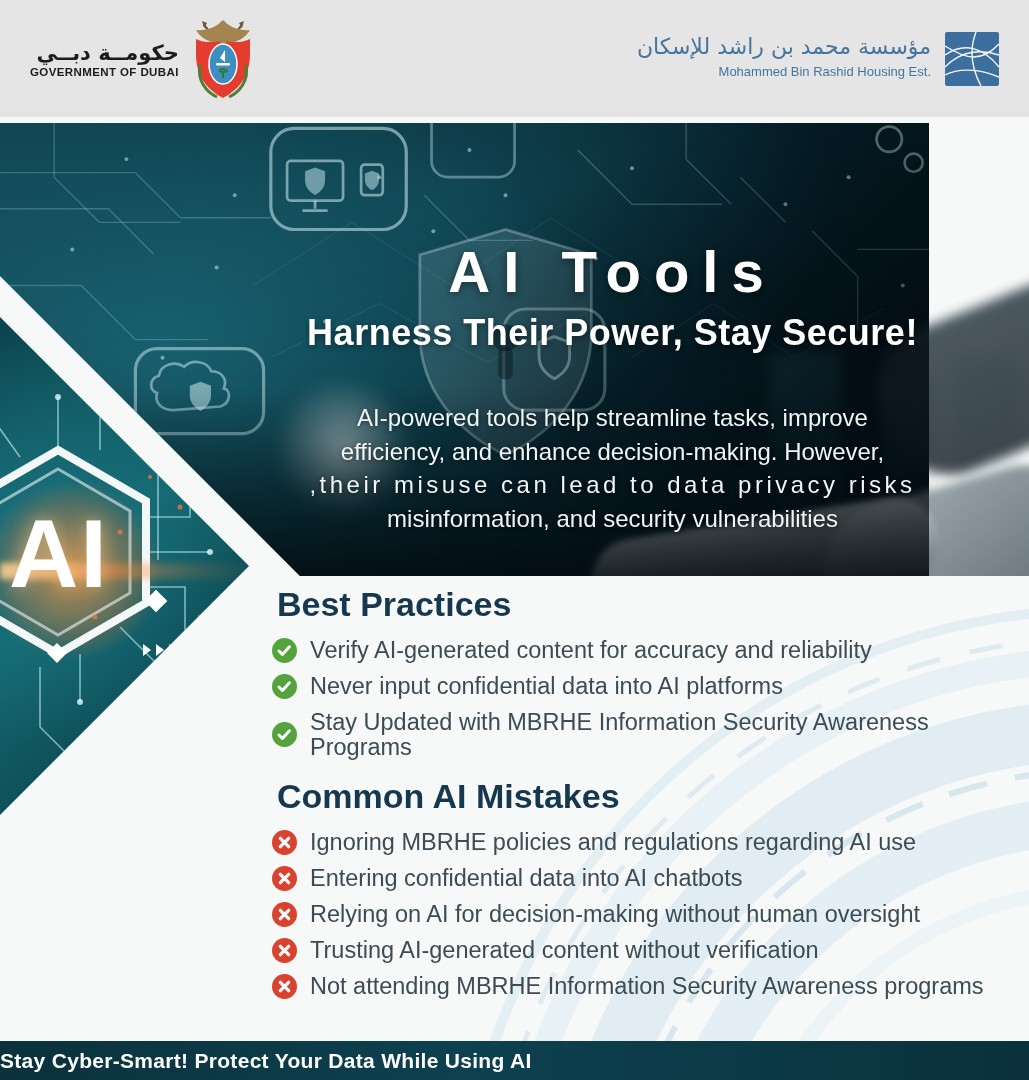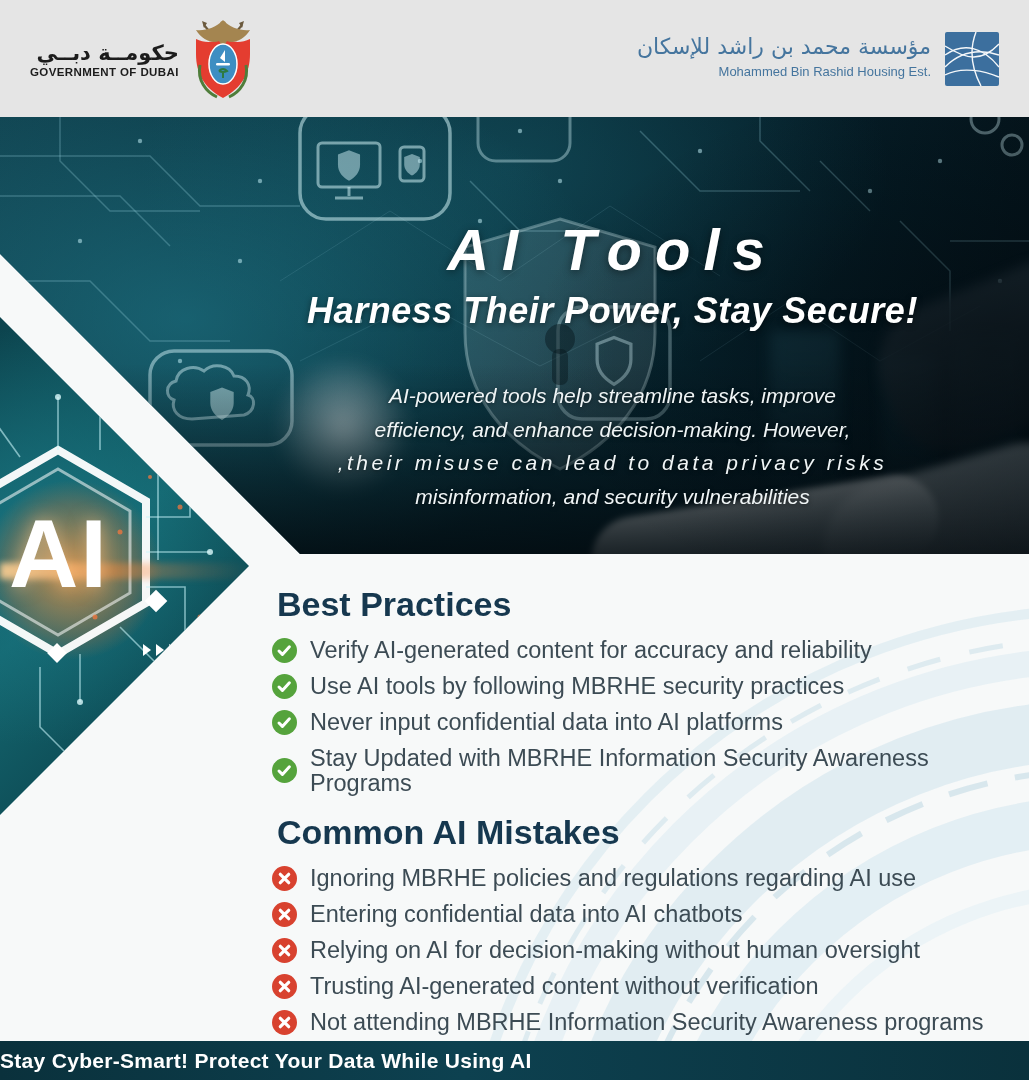--- a/index.html
+++ b/index.html
@@ -13,27 +13,26 @@
   .gov-group { display:flex; align-items:center; gap:8px; }
   .gov-text { text-align:right; }
   .gov-ar { font-family:"DejaVu Sans",sans-serif; direction:rtl; font-size:21px; font-weight:bold; color:#1c1c1c; line-height:26px; }
   .gov-en { font-size:11.5px; font-weight:bold; letter-spacing:.4px; color:#1c1c1c; }
   .mbrhe-group { display:flex; align-items:center; gap:14px; }
   .mbrhe-text { text-align:right; color:#45759e; }
   .mbrhe-ar { font-family:"DejaVu Sans",sans-serif; direction:rtl; font-size:22px; line-height:26px; }
   .mbrhe-en { font-size:13px; line-height:24px; }
 
   
-  .hero { position:absolute; top:101px; left:0; width:1029px; height:453px; z-index:10;
+  .hero { position:absolute; top:123px; left:0; width:929px; height:453px; z-index:10;
     clip-path:polygon(0 0,1029px 0,1029px 453px,300px 453px,0 153px);
     background:
       radial-gradient(ellipse 620px 380px at 18% 48%, rgba(34,132,150,.50), transparent 70%),
       radial-gradient(ellipse 520px 300px at 50% 15%, rgba(26,100,116,.40), transparent 72%),
       linear-gradient(100deg,#114350 0%,#0c3945 28%,#082b36 52%,#051e28 74%,#041219 100%);
-    font-style: italic;
   }
   .hero::after { content:""; position:absolute; inset:0; pointer-events:none;
       background:
         radial-gradient(ellipse 700px 420px at 96% 55%, rgba(1,6,10,.55), transparent 65%),
         linear-gradient(to bottom, transparent 58%, rgba(2,8,12,.8) 100%); z-index:6; }
   .hero-art { position:absolute; inset:0; z-index:1; }
   .bokeh { position:absolute; filter:blur(7px); z-index:2; }
   .bokeh.b1 { left:770px; top:230px; width:70px; height:170px; background:linear-gradient(180deg,rgba(70,150,170,.20),rgba(8,35,45,.05)); }
   .bokeh.b2 { left:882px; top:255px; width:52px; height:150px; background:linear-gradient(180deg,rgba(70,150,170,.16),rgba(8,35,45,.04)); }
   .bokeh.b3 { left:955px; top:235px; width:62px; height:165px; background:linear-gradient(180deg,rgba(70,150,170,.14),rgba(8,35,45,.04)); }
@@ -43,21 +42,21 @@
   .arm.hand { left:830px; top:360px; width:280px; height:210px; border-radius:70px;
       background:linear-gradient(160deg,#9aa6ab 0%,#5b6970 55%,#323f46 100%); transform:rotate(-16deg); filter:blur(4px); opacity:.85; }
   .arm.upper { left:880px; top:180px; width:240px; height:150px; border-radius:60px;
       background:linear-gradient(180deg,#22313a,#101c23); transform:rotate(-22deg); filter:blur(6px); opacity:.8; }
   .glare { position:absolute; left:268px; top:250px; width:150px; height:150px; z-index:4; filter:blur(8px);
       background:radial-gradient(circle, rgba(255,255,255,.55), rgba(255,255,255,0) 65%); }
 
   .hero-content { position:absolute; left:295px; top:118px; width:635px; text-align:center; z-index:8; color:#fff; }
   .hero-title { font-size:58px; font-weight:800; letter-spacing:13px; line-height:62px; text-shadow:0 2px 8px rgba(0,0,0,.45); }
   .hero-subtitle { margin-top:8px; font-size:36px; font-weight:600; letter-spacing:.5px; line-height:44px; text-shadow:0 2px 6px rgba(0,0,0,.45); }
-  .hero-desc { margin-top:46px; font-size:21px; line-height:33.5px; color:#f0f5f6; text-shadow:0 1px 4px rgba(0,0,0,.5); }
+  .hero-desc { margin-top:46px; font-size:24px; line-height:33.5px; color:#f0f5f6; text-shadow:0 1px 4px rgba(0,0,0,.5); }
   .hero-desc .tracked { letter-spacing:3.5px; }
 
   
   .diamond { position:absolute; left:0; top:317px; width:252px; height:498px; z-index:12;
     clip-path:polygon(0 0,249px 249px,0 498px);
     background:
       radial-gradient(circle 120px at 72px 253px, rgba(255,150,60,.75), rgba(255,120,40,.25) 55%, transparent 75%),
       radial-gradient(circle 260px at 30px 220px, rgba(26,120,132,.8), transparent 80%),
       linear-gradient(135deg,#0c434d 0%,#14666f 45%,#07323c 100%);
     text-decoration: underline;
@@ -287,27 +286,20 @@
     <ul class="checklist">
 
         <li>
           <svg class="badge" viewBox="0 0 25 25">
             <circle cx="12.5" cy="12.5" r="12.5" fill="#55a33c"></circle>
             <path d="M7 13l3.4 3.4 7-7.6" stroke="#fff" stroke-width="3" fill="none" stroke-linecap="round" stroke-linejoin="round"></path>
           </svg>
           <span class="li-text">Verify AI-generated content for accuracy and reliability</span>
         </li>
 
-        <li>
-          <svg class="badge" viewBox="0 0 25 25">
-            <circle cx="12.5" cy="12.5" r="12.5" fill="#55a33c"></circle>
-            <path d="M7 13l3.4 3.4 7-7.6" stroke="#fff" stroke-width="3" fill="none" stroke-linecap="round" stroke-linejoin="round"></path>
-          </svg>
-          <span class="li-text">Use AI tools by following MBRHE security practices</span>
-        </li>
 
         <li>
           <svg class="badge" viewBox="0 0 25 25">
             <circle cx="12.5" cy="12.5" r="12.5" fill="#55a33c"></circle>
             <path d="M7 13l3.4 3.4 7-7.6" stroke="#fff" stroke-width="3" fill="none" stroke-linecap="round" stroke-linejoin="round"></path>
           </svg>
           <span class="li-text">Never input confidential data into AI platforms</span>
         </li>
 
         <li>

